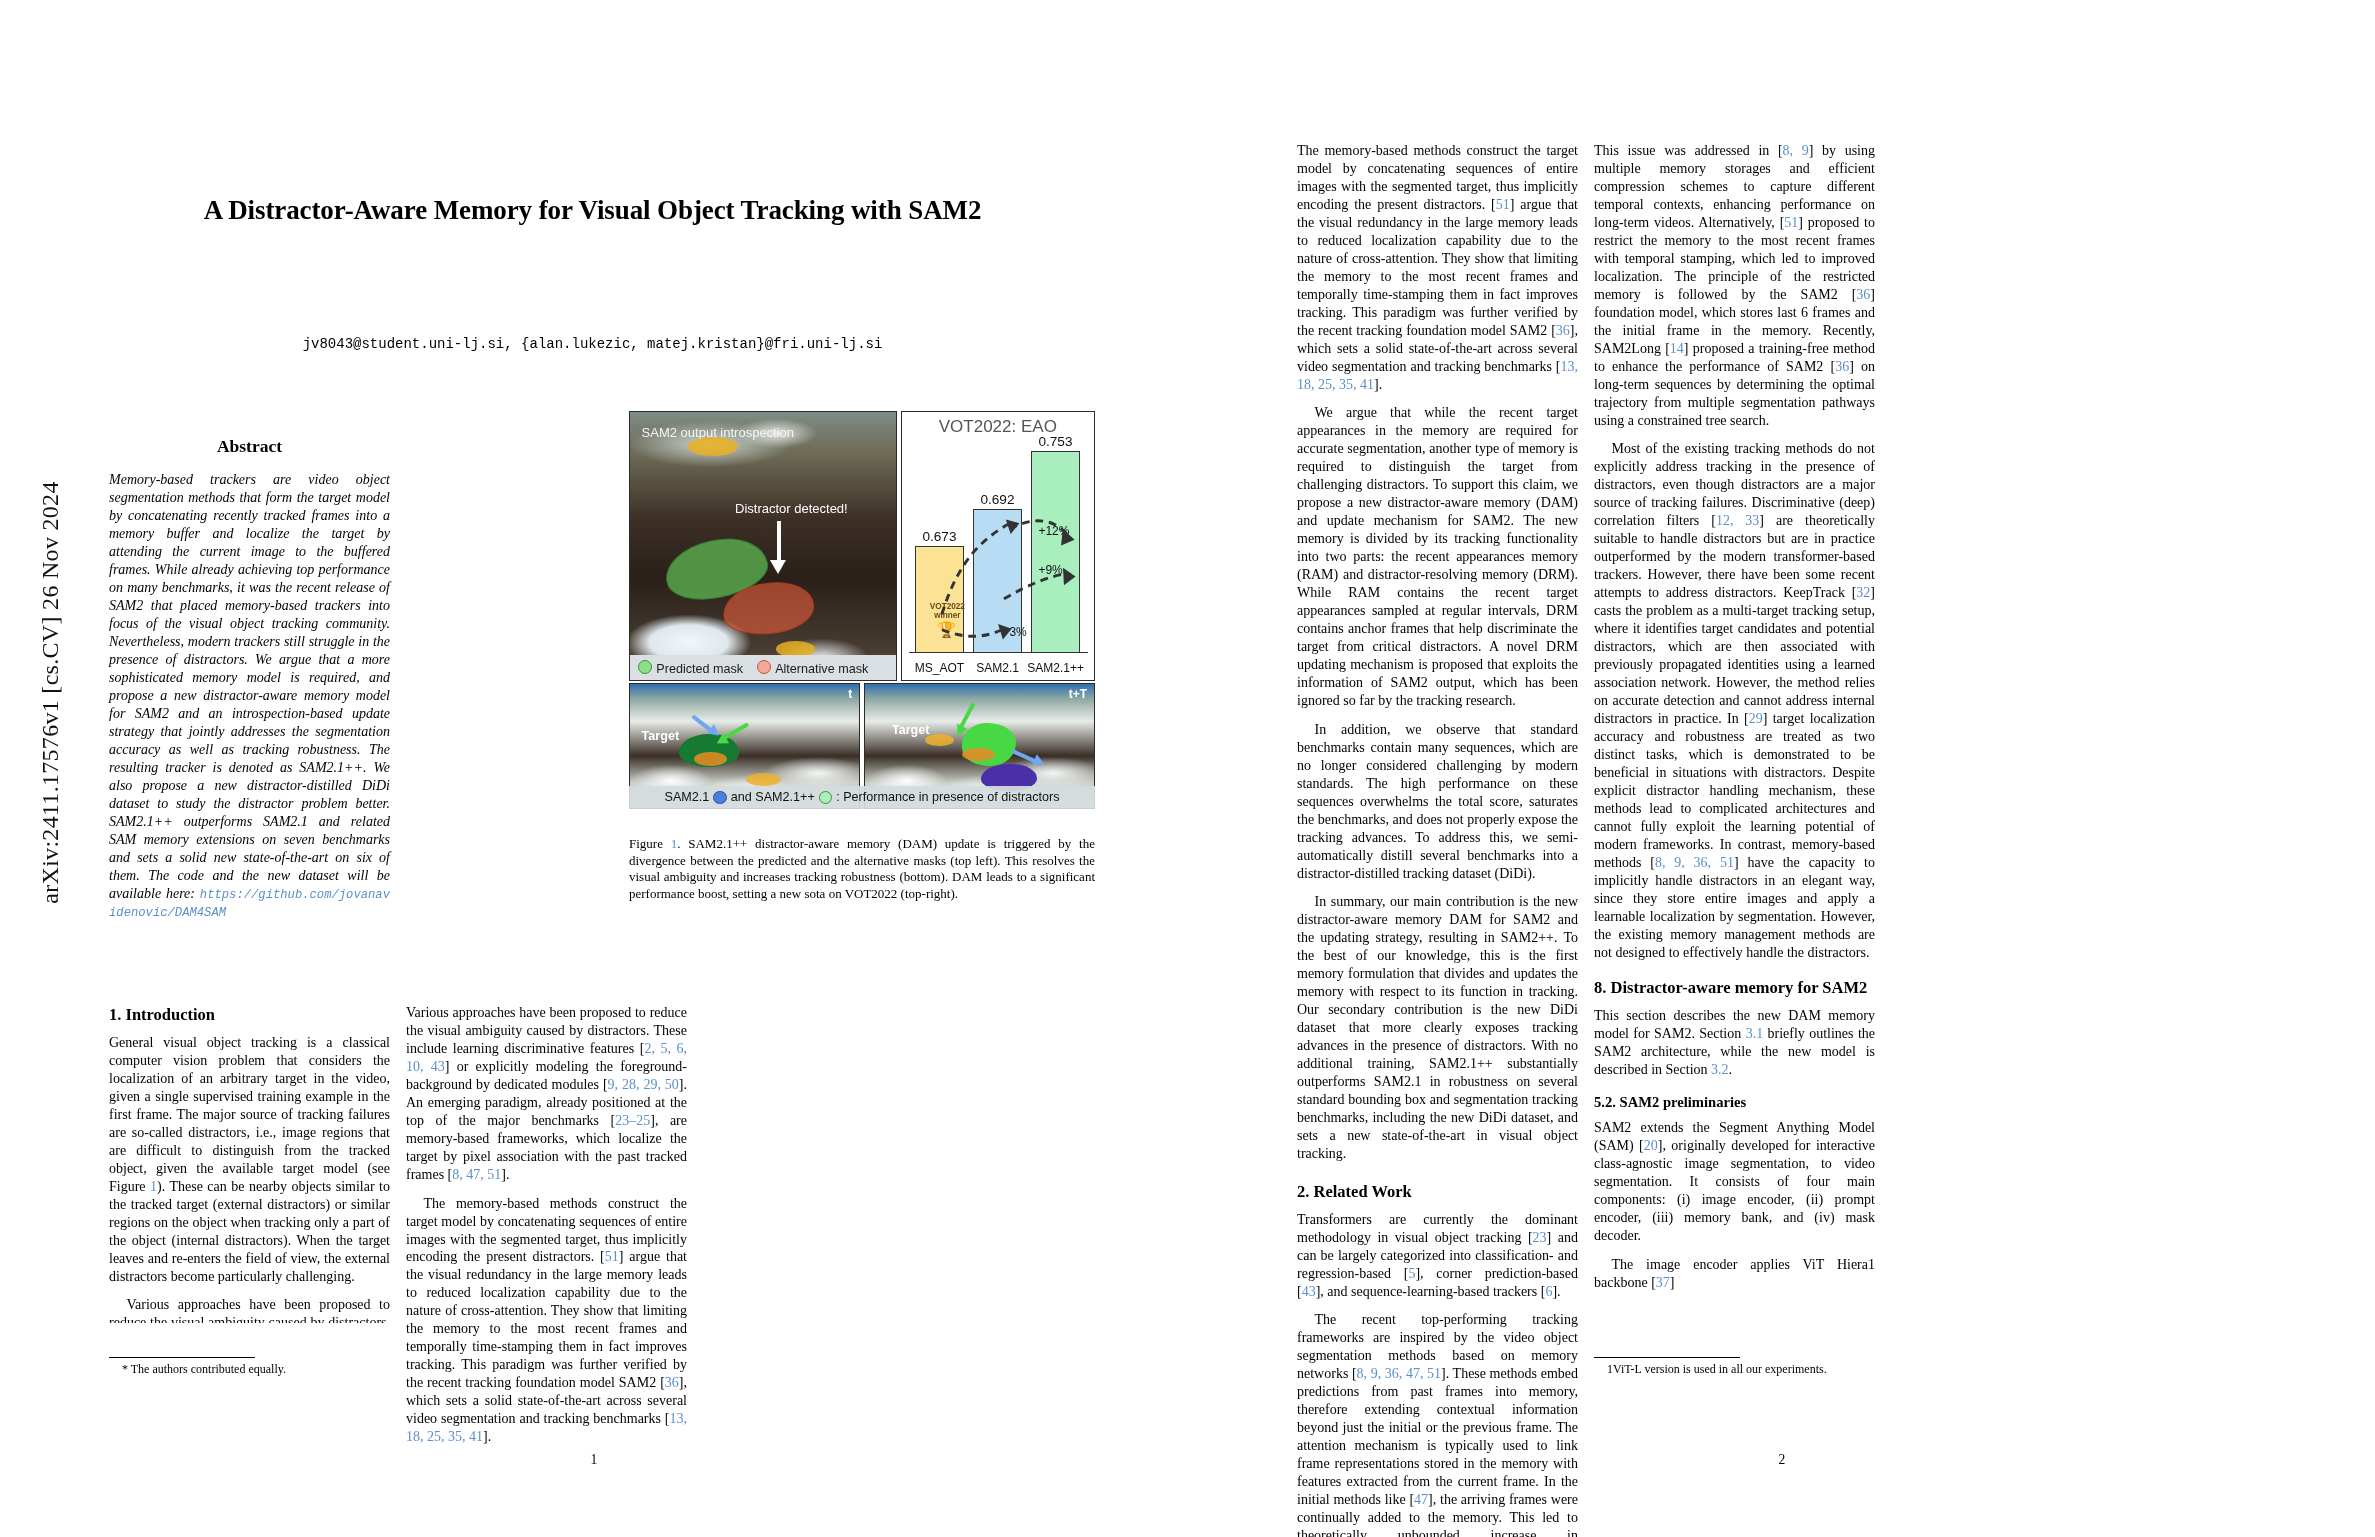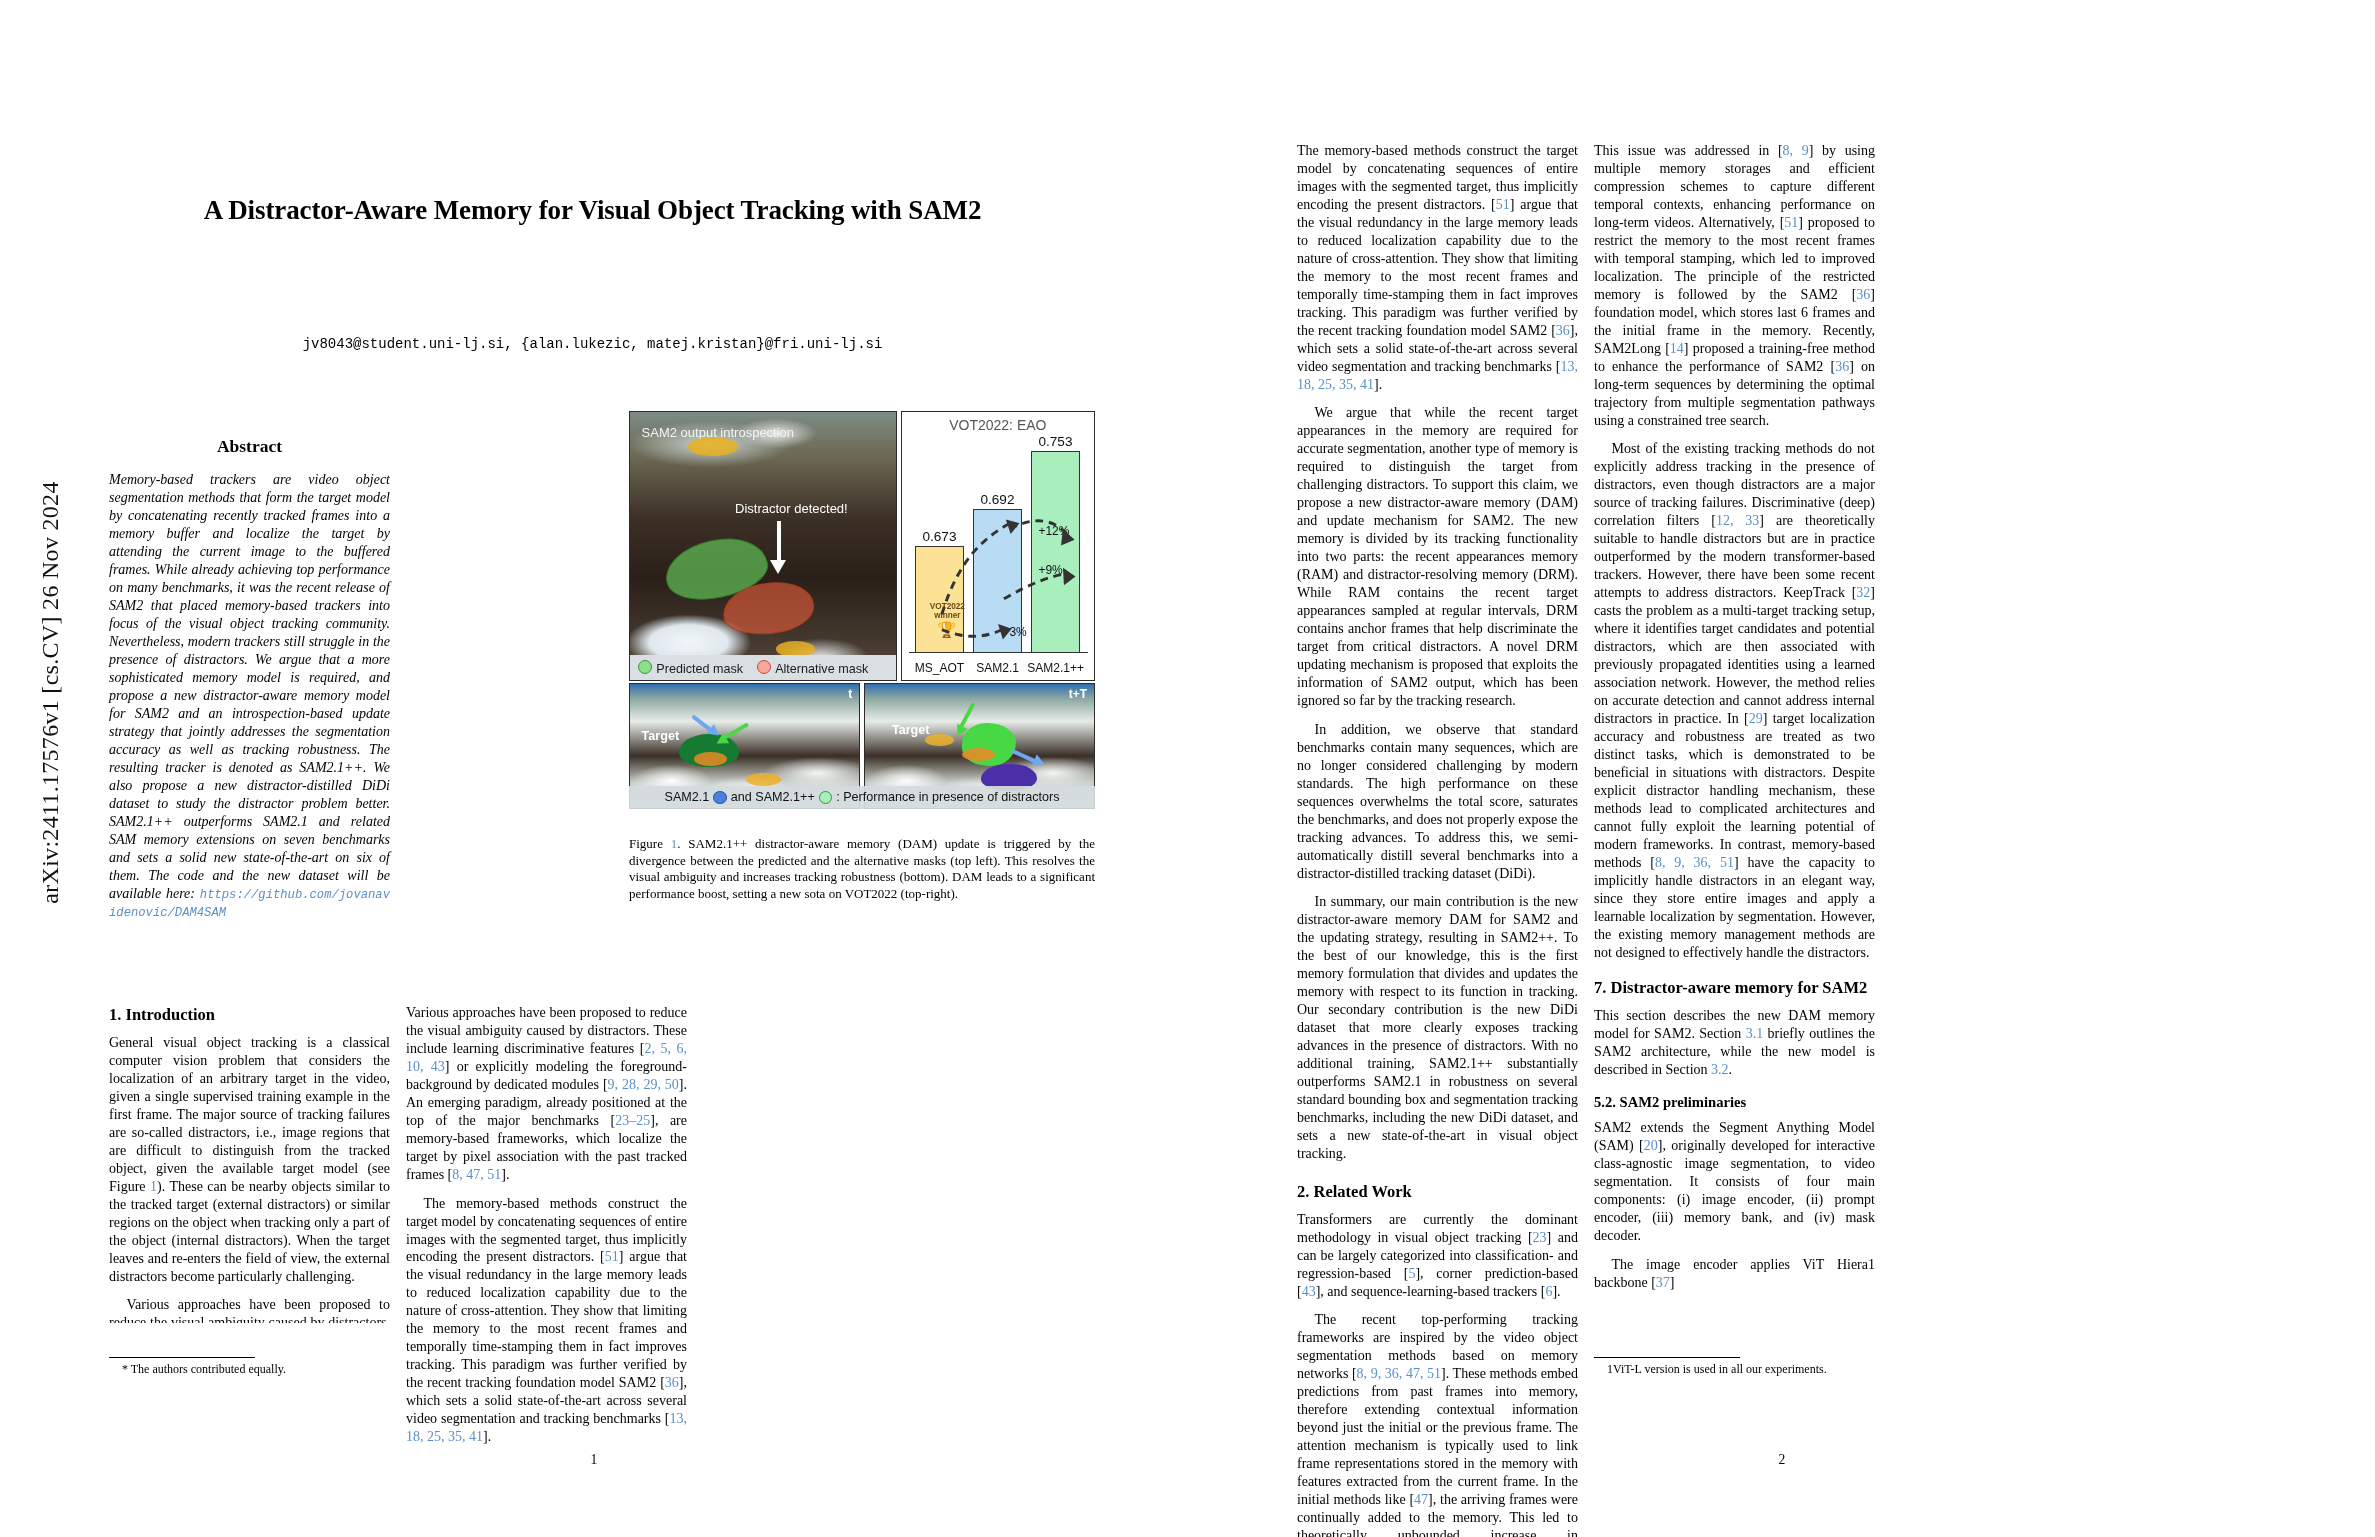--- a/index.html
+++ b/index.html
@@ -77,21 +77,21 @@
   .yellow-fish{position:absolute;background:#e8b020;border-radius:50%;opacity:.85;}
   .legendbar{position:absolute;left:0;right:0;bottom:0;height:25px;background:#d9dfe2;
      display:flex;align-items:center;gap:13.6px;padding-left:7.8px;box-sizing:border-box;
      font-family:"Liberation Sans",sans-serif;font-size:12.6px;color:#1c1c1c;}
   .legdot{width:12.6px;height:12.6px;border-radius:50%;display:inline-block;margin-right:3.9px;vertical-align:-1.9px;}
   .legdot.g{background:#8ce08a;border:1.5px solid #3f8f3c;}
   .legdot.r{background:#f6a89a;border:1.5px solid #c4503a;}
 
   .fig-panelB{position:relative;width:194px;height:268px;border:1.5px solid #2b2b2b;background:#fff;}
   .chart-title{position:absolute;top:4.9px;left:0;right:0;text-align:center;
-     font-family:"Liberation Sans",sans-serif;font-size:14px;color:#555;}
+     font-family:"Liberation Sans",sans-serif;font-size:17px;color:#555;}
   .bars{position:absolute;left:7.8px;right:5.8px;bottom:27px;top:29px;}
   .bar{position:absolute;bottom:0;box-sizing:border-box;}
   .bar.b1{left:5.8px;width:49px;background:#fbe294;border:1.5px solid #333;}
   .bar.b2{left:64px;width:49px;background:#b9dcf5;border:1.5px solid #333;}
   .bar.b3{left:122px;width:49px;background:#a9efbe;border:1.5px solid #333;}
   .barval{position:absolute;font-family:"Liberation Sans",sans-serif;font-size:13.6px;color:#111;text-align:center;width:60px;}
   .barcat{position:absolute;bottom:4.9px;font-family:"Liberation Sans",sans-serif;font-size:12px;color:#111;text-align:center;width:60px;}
   .delta{position:absolute;font-family:"Liberation Sans",sans-serif;font-size:12px;color:#111;}
   .trophy{position:absolute;left:11.6px;bottom:13.6px;width:39px;text-align:center;font-family:"Liberation Sans",sans-serif;font-size:8.2px;color:#6b4a10;font-weight:bold;line-height:1.15;}
   .trophy .cup{display:block;font-size:15.5px;color:#c8941f;}
@@ -261,21 +261,21 @@
         <p class="noindent">Transformers are currently the dominant methodology in visual object tracking [<span class="ref">23</span>] and can be largely categorized into classification- and regression-based [<span class="ref">5</span>], corner prediction-based [<span class="ref">43</span>], and sequence-learning-based trackers [<span class="ref">6</span>].</p>
         <span class="gap"></span>
         <p>The recent top-performing tracking frameworks are inspired by the video object segmentation methods based on memory networks [<span class="ref">8, 9, 36, 47, 51</span>]. These methods embed predictions from past frames into memory, therefore extending contextual information beyond just the initial or the previous frame. The attention mechanism is typically used to link frame representations stored in the memory with features extracted from the current frame. In the initial methods like [<span class="ref">47</span>], the arriving frames were continually added to the memory. This led to theoretically unbounded increase in computational complexity and GPU memory.</p>
       </div>
 
       <div class="col" style="left:406px;top:142px;width:281px;">
         <p class="noindent">This issue was addressed in [<span class="ref">8, 9</span>] by using multiple memory storages and efficient compression schemes to capture different temporal contexts, enhancing performance on long-term videos. Alternatively, [<span class="ref">51</span>] proposed to restrict the memory to the most recent frames with temporal stamping, which led to improved localization. The principle of the restricted memory is followed by the SAM2 [<span class="ref">36</span>] foundation model, which stores last 6 frames and the initial frame in the memory. Recently, SAM2Long [<span class="ref">14</span>] proposed a training-free method to enhance the performance of SAM2 [<span class="ref">36</span>] on long-term sequences by determining the optimal trajectory from multiple segmentation pathways using a constrained tree search.</p>
         <span class="gap"></span>
         <p>Most of the existing tracking methods do not explicitly address tracking in the presence of distractors, even though distractors are a major source of tracking failures. Discriminative (deep) correlation filters [<span class="ref">12, 33</span>] are theoretically suitable to handle distractors but are in practice outperformed by the modern transformer-based trackers. However, there have been some recent attempts to address distractors. KeepTrack [<span class="ref">32</span>] casts the problem as a multi-target tracking setup, where it identifies target candidates and potential distractors, which are then associated with previously propagated identities using a learned association network. However, the method relies on accurate detection and cannot address internal distractors in practice. In [<span class="ref">29</span>] target localization accuracy and robustness are treated as two distinct tasks, which is demonstrated to be beneficial in situations with distractors. Despite explicit distractor handling mechanism, these methods lead to complicated architectures and cannot fully exploit the learning potential of modern frameworks. In contrast, memory-based methods [<span class="ref">8, 9, 36, 51</span>] have the capacity to implicitly handle distractors in an elegant way, since they store entire images and apply a learnable localization by segmentation. However, the existing memory management methods are not designed to effectively handle the distractors.</p>
         <div style="height:15.5px;"></div>
-        <div class="h-sec">7. Distractor-aware memory for SAM2</div>
+        <div class="h-sec">8. Distractor-aware memory for SAM2</div>
         <p class="noindent">This section describes the new DAM memory model for SAM2. Section <span class="ref">3.1</span> briefly outlines the SAM2 architecture, while the new model is described in Section <span class="ref">3.2</span>.</p>
         <div style="height:13.6px;"></div>
         <div class="h-sub">5.2. SAM2 preliminaries</div>
         <p class="noindent">SAM2 extends the Segment Anything Model (SAM) [<span class="ref">20</span>], originally developed for interactive class-agnostic image segmentation, to video segmentation. It consists of four main components: (i) image encoder, (ii) prompt encoder, (iii) memory bank, and (iv) mask decoder.</p>
         <span class="gap"></span>
         <p>The image encoder applies ViT Hiera1 backbone [<span class="ref">37</span>]</p>
       </div>
 
       <div class="footsep" style="left:406px;top:1357px;width:146px;"></div>
       <div class="footnote" style="left:419px;top:1362px;width:281px;">1ViT-L version is used in all our experiments.</div>

